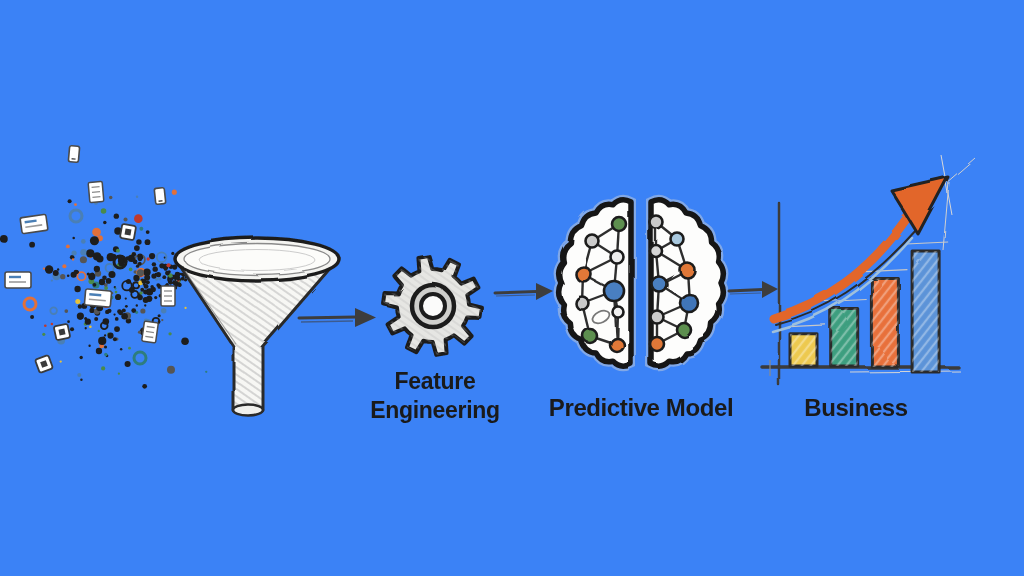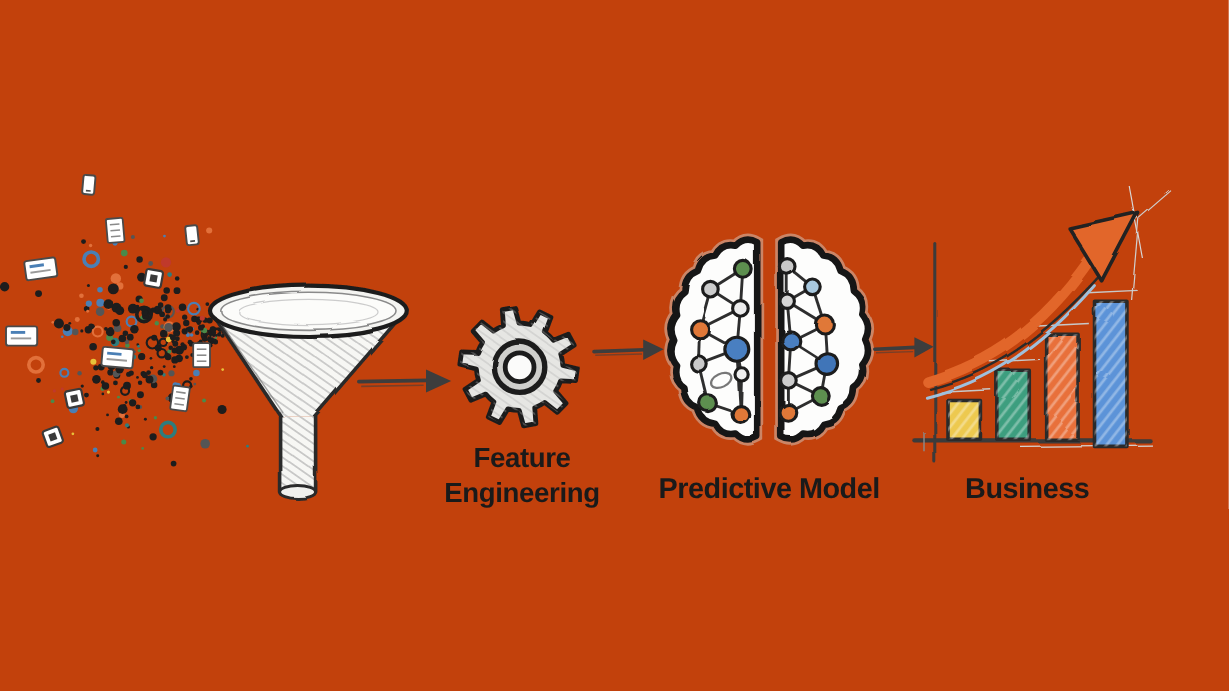--- a/index.html
+++ b/index.html
@@ -7,21 +7,21 @@
   .stage{position:relative;width:1024px;height:576px;overflow:hidden;background:#fdfdfc;}
   svg{position:absolute;left:0;top:0;}
   .label{position:absolute;text-align:center;color:#1a1a1a;font-family:"Liberation Sans",sans-serif;}
   .label-fe{left:360px;top:367px;width:150px;font-size:23px;font-weight:700;line-height:1.28;letter-spacing:-0.3px;}
   .label-pm{left:521px;top:394px;width:240px;font-size:24px;font-weight:600;letter-spacing:-0.4px;}
   .label-biz{left:756px;top:394px;width:200px;font-size:24px;font-weight:600;letter-spacing:-0.4px;}
 </style>
 </head>
 <body>
 
-<div class="stage" style="background: #c2410c;">
+<div class="stage" style="background: #3b82f6;">
 
   <svg id="art" width="1024" height="576" viewBox="0 0 1024 576">
     <defs>
       <filter id="rough" x="-10%" y="-10%" width="120%" height="120%">
         <feTurbulence type="fractalNoise" baseFrequency="0.02" numOctaves="2" seed="7" result="n"></feTurbulence>
         <feDisplacementMap in="SourceGraphic" in2="n" scale="3.5"></feDisplacementMap>
       </filter>
       <pattern id="pencil" width="6" height="6" patternUnits="userSpaceOnUse" patternTransform="rotate(-55)">
         <line x1="3" y1="0" x2="3" y2="6" stroke="#b0b0b0" stroke-width="1.1"></line>
       </pattern>

